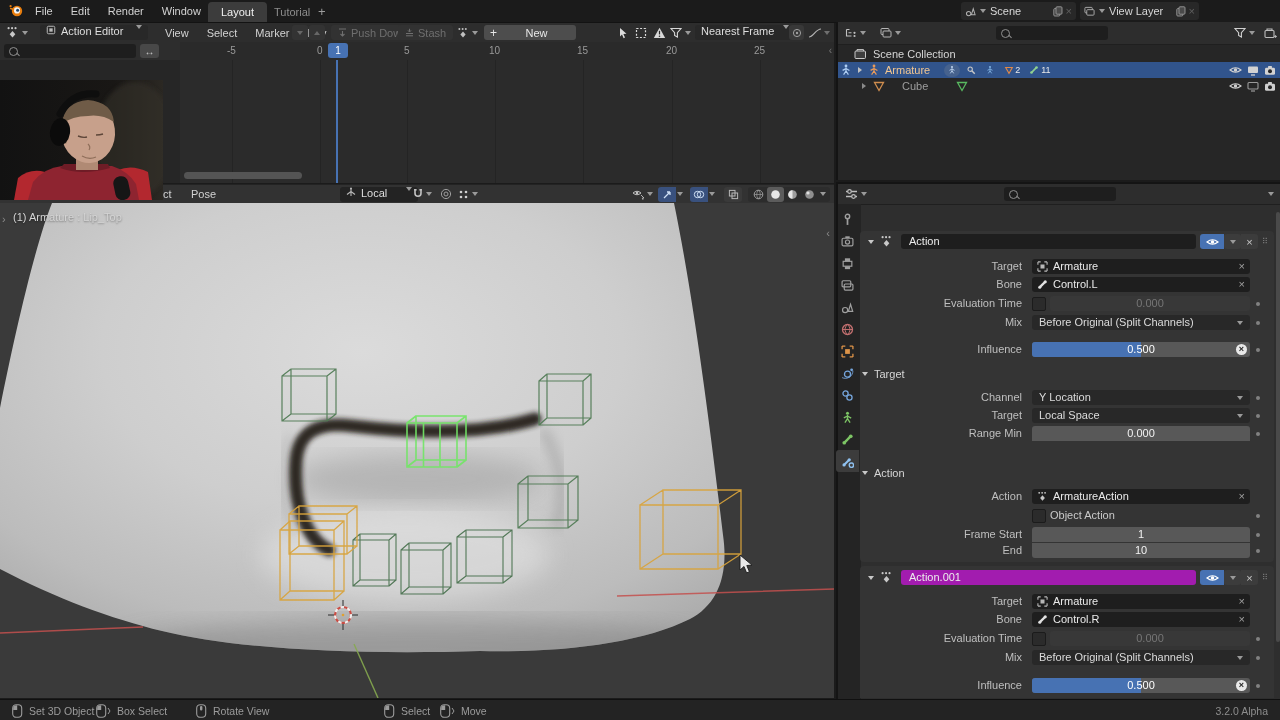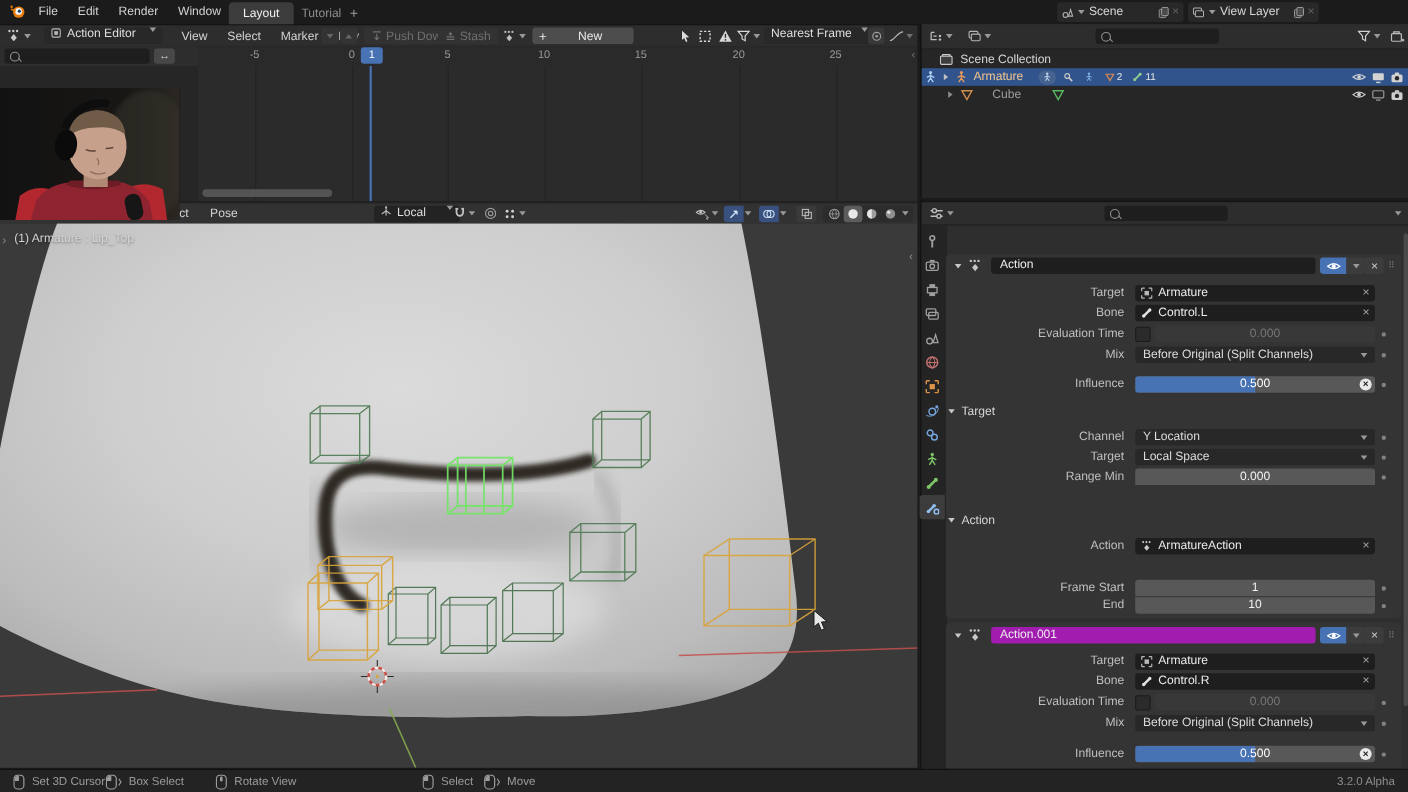--- a/index.html
+++ b/index.html
@@ -809,20 +809,25 @@
         <svg width="11" height="11" viewBox="0 0 12 12">
           <circle cx="2.4" cy="2" r="1" fill="#c8c8c8"></circle>
           <circle cx="5.6" cy="2" r="1" fill="#c8c8c8"></circle>
           <circle cx="8.8" cy="2" r="1" fill="#c8c8c8"></circle>
           <path d="M6,4.6 L8.6,7.6 L6,10.6 L3.4,7.6 Z" fill="#c8c8c8"></path>
         </svg>
         <span>ArmatureAction</span>
         <span class="fx">×</span>
       </span>
     </div>
+  <div class="prow" style="top:508px">
+    <span class="cb ab" style="left:174px;top:1px;"></span>
+    <span class="ab" style="left:192px;line-height:15px;color:#c9c9c9;">Object Action</span>
+    <span class="pdot"></span>
+    </div>
   <div class="prow" style="top:527px">
       <span class="plabel">Frame Start</span>
     <span class="pfield f-num" style="border-radius:3px 3px 0 0;">1</span>
     <span class="pdot"></span>
     </div>
   <div class="prow" style="top:543px">
       <span class="plabel">End</span>
     <span class="pfield f-num" style="border-radius:0 0 3px 3px;">10</span>
     <span class="pdot"></span>
     </div>
@@ -909,21 +914,21 @@
       <g id="mouseM">
             <rect x="0.7" y="0.7" width="9" height="12.6" rx="3.5" fill="none" stroke="#9b9b9b" stroke-width="1.1"></rect>
             <rect x="4" y="2" width="2.4" height="4.5" rx="1.1" fill="#9b9b9b"></rect>
           </g>
     </defs>
       </svg>
     <span class="ab row" style="left:12px;gap:6px;">
         <svg width="11" height="14">
           <use href="#mouseL"></use>
         </svg>
-        <span>Set 3D Cursor</span>
+        <span>Set 3D Object</span>
       </span>
     <span class="ab row" style="left:96px;gap:6px;">
         <svg width="15" height="14">
           <use href="#mouseL"></use>
           <path d="M12,4 l2,3 -2,3" stroke="#9b9b9b" fill="none"></path>
         </svg>
         <span>Box Select</span>
       </span>
     <span class="ab row" style="left:196px;gap:6px;">
         <svg width="11" height="14">

